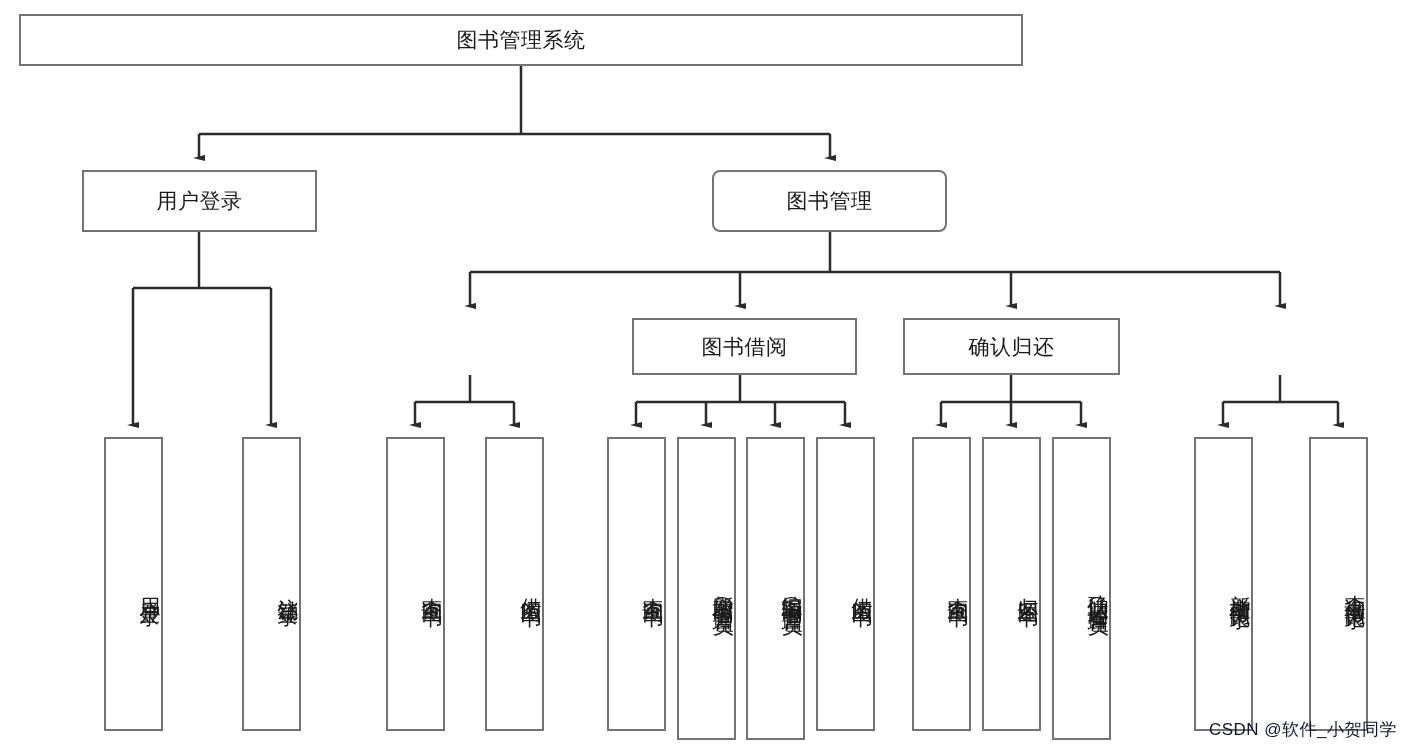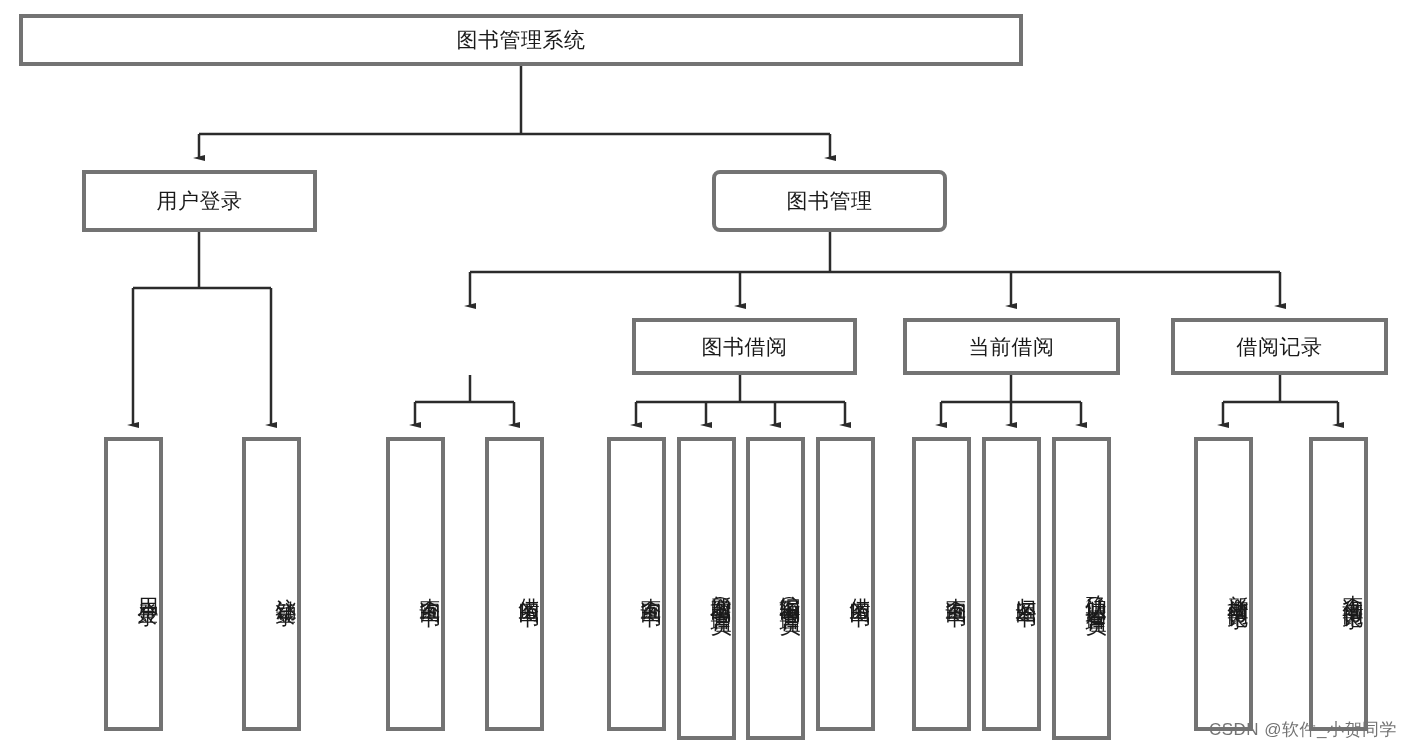--- a/index.html
+++ b/index.html
@@ -22,21 +22,21 @@
     left: 0;
     top: 0;
     width: 1405px;
     height: 747px;
     pointer-events: none;
   }
   .node {
     position: absolute;
     box-sizing: border-box;
     background: #ffffff;
-    border: 4px solid #737373;
+    border: 2px solid #737373;
     display: flex;
     align-items: center;
     justify-content: center;
     color: #1a1a1a;
   }
   .node.horiz {
     font-size: 21px;
     letter-spacing: 0.5px;
   }
   .node.vert {
@@ -52,21 +52,21 @@
   .node.vert .label {
     writing-mode: vertical-rl;
     text-orientation: upright;
     white-space: nowrap;
   }
   .watermark {
     position: absolute;
     right: 8px;
     bottom: 6px;
     font-size: 17px;
-    color: #737373;
+    color: #0f172a;
     letter-spacing: 0.5px;
     white-space: nowrap;
   }
 </style>
 </head>
 <body>
 
 <div id="canvas">
 
   <svg class="connectors" viewBox="0 0 1405 747">
@@ -127,24 +127,21 @@
     <span class="label">用户登录</span>
   </div>
   <div class="node horiz" style="left:712px; top:170px; width:235px; height:62px;border-radius:8px;">
     <span class="label">图书管理</span>
   </div>
 
   <div class="node horiz" style="left:632px; top:318px; width:225px; height:57px;align-items:center;">
     <span class="label">图书借阅</span>
   </div>
   <div class="node horiz" style="left:903px; top:318px; width:217px; height:57px;">
-    <span class="label">当前借阅</span>
-  </div>
-  <div class="node horiz" style="left:1171px; top:318px; width:217px; height:57px;">
-    <span class="label">借阅记录</span>
+    <span class="label">确认归还</span>
   </div>
 
   <div class="node vert" style="left:104px; top:437px; width:59px; height:294px;">
     <span class="label">用户登录</span>
   </div>
   <div class="node vert" style="left:242px; top:437px; width:59px; height:294px;">
     <span class="label">注销登录</span>
   </div>
 
   <div class="node vert" style="left:386px; top:437px; width:59px; height:294px;">

